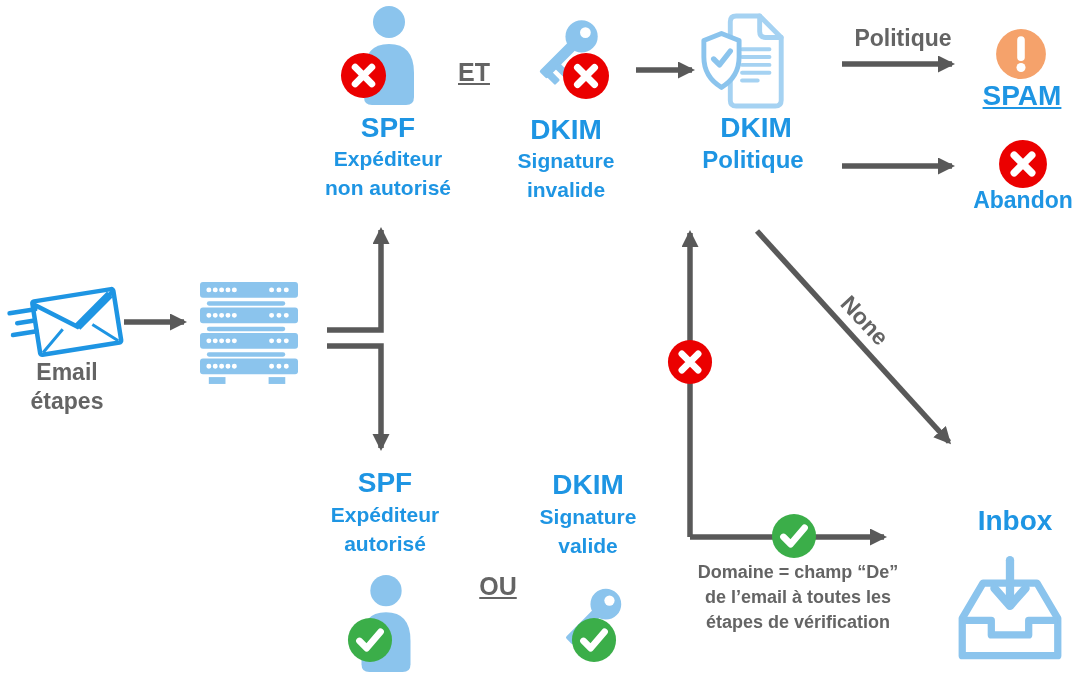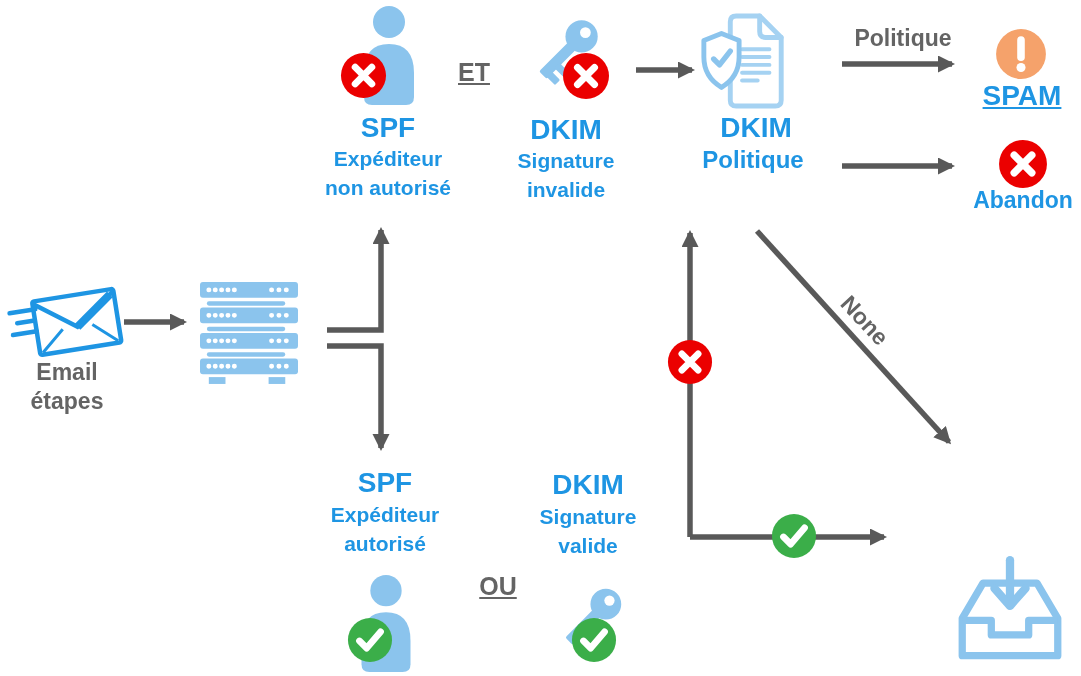--- a/index.html
+++ b/index.html
@@ -195,21 +195,25 @@
       <rect x="39.5" y="35" width="11" height="42" rx="2" class="icon-fill"></rect>
       <rect x="48" y="56" width="13" height="7.5" rx="1.5" class="icon-fill"></rect>
       <rect x="48" y="68" width="13" height="7.5" rx="1.5" class="icon-fill"></rect>
     </g>
   </svg>
   <svg class="abs" style="left:571px;top:617px;z-index:3;" width="46" height="46" viewBox="0 0 48 48">
     <circle cx="24" cy="24" r="23" class="green-fill"></circle>
     <path d="M13,25 L20.5,32.5 L35,15.5" class="white-stroke" stroke-width="7" stroke-linecap="round" stroke-linejoin="round" fill="none"></path>
   </svg>
 
-
+  <div class="t gray s18" style="left:668px;top:560px;width:260px;">Domaine = champ “De”
+de l’email à toutes les
+étapes de vérification</div>
+
+  <div class="t blue s28" style="left:960px;top:503px;width:110px;">Inbox</div>
   <svg class="abs" style="left:956px;top:556px;" width="108" height="106" viewBox="0 0 104 102">
     <g fill="none" class="icon-stroke" stroke-linejoin="round">
       <path d="M26,26 H78 L98,60 V96 H6 V60 Z" stroke-width="7"></path>
       <path d="M6,62 H34 V76 H70 V62 H98" stroke-width="7"></path>
       <path d="M52,4 V46" stroke-width="8" stroke-linecap="round"></path>
       <path d="M37,31 L52,48 L67,31" stroke-width="8" stroke-linecap="round"></path>
     </g>
   </svg>
 
 </div>

